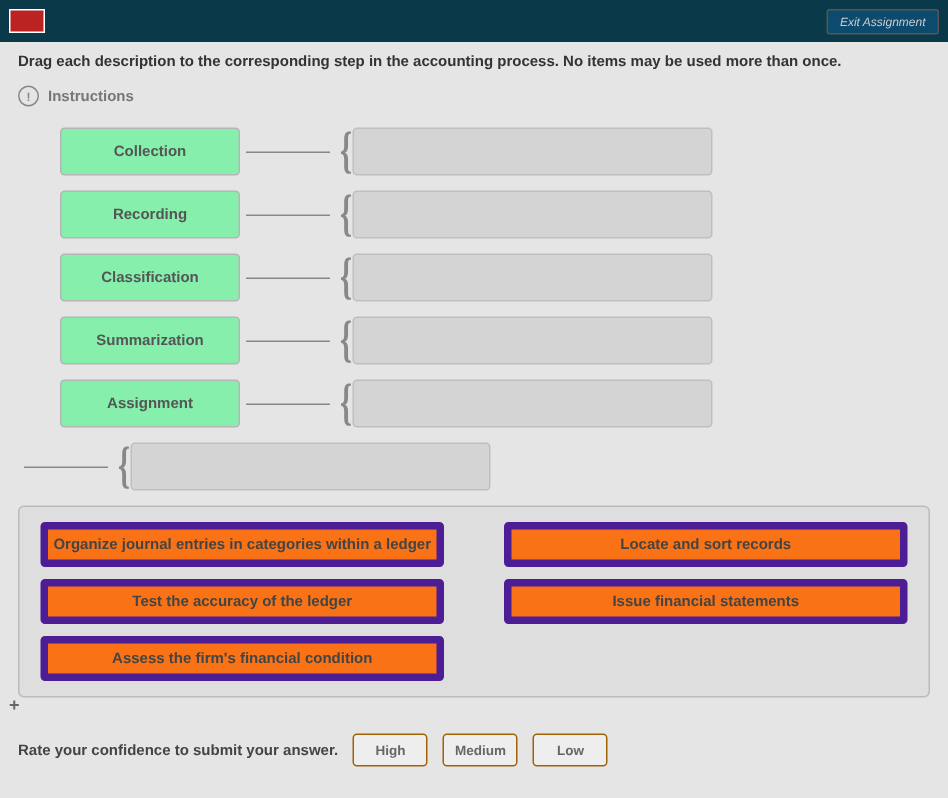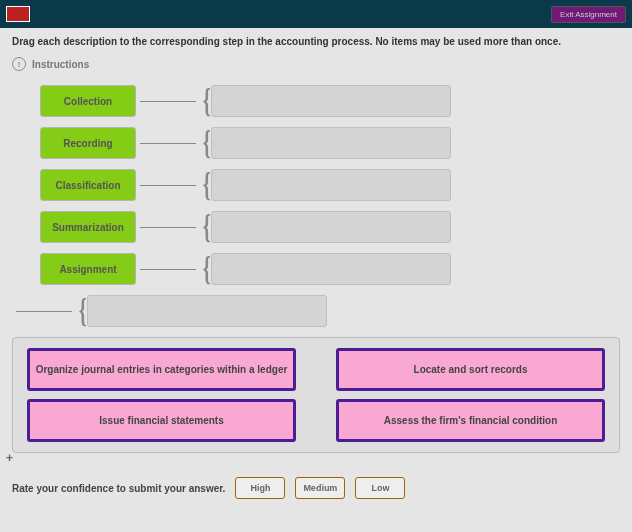--- a/index.html
+++ b/index.html
@@ -17,22 +17,22 @@
     background: #0a3a4a;
     display: flex;
     align-items: center;
     justify-content: space-between;
     padding: 0 6px;
   }
   .logo {
     width: 24px; height: 16px; background: #b22; border: 1px solid #fff;
   }
   .exit-btn {
-    background: #701a75; color: #ccc; font-size: 8px; padding: 3px 8px;
-    border: 1px solid #555; border-radius: 2px;
+    background: #0c4a6e; color: #ccc; font-size: 8px; padding: 3px 8px;
+    border: 1px solid #555; border-radius: 2px; font-style: italic;
   }
   .content {
     padding: 8px 12px 0 12px;
     font-weight: bold;
   }
   .prompt {
     font-size: 10px; color: #333; margin-bottom: 10px;
   }
   .instr {
     display: flex; align-items: center; gap: 6px; margin-bottom: 14px;
@@ -40,21 +40,21 @@
   }
   .instr-icon {
     width: 14px; height: 14px; border: 1px solid #888; border-radius: 50%;
     display: flex; align-items: center; justify-content: center; font-size: 8px;
     color: #888;
   }
   .match-row {
     display: flex; align-items: center; margin-bottom: 10px;
   }
   .step-box {
-    width: 96px; height: 32px; background: #84cc16;
+    width: 120px; height: 32px; background: #86efac;
     border: 1px solid #b5b5b5; border-radius: 3px;
     display: flex; align-items: center; justify-content: center;
     color: #555; font-size: 10px; margin-left: 28px;
   }
   .connector {
     width: 56px; height: 1px; background: #888; position: relative; margin: 0 4px;
   }
   .brace {
     font-size: 34px; line-height: 28px; color: #888; font-family: serif;
     transform: scaleX(0.6); margin-right: -2px;
@@ -62,21 +62,21 @@
   .drop-zone {
     width: 240px; height: 32px; background: #d4d4d4;
     border: 1px solid #bfbfbf; border-radius: 3px;
   }
   .drag-pool {
     margin-top: 8px; border: 1px solid #bbb; border-radius: 4px;
     padding: 10px 14px 10px 14px; background: #dedede;
     display: grid; grid-template-columns: 1fr 1fr; gap: 8px 40px;
   }
   .drag-item {
-    height: 43px; background: #f9a8d4; border: 3px solid #4c1d95;
+    height: 30px; background: #f97316; border: 5px solid #4c1d95;
     border-radius: 3px; display: flex; align-items: center; justify-content: center;
     font-size: 10px; color: #444; cursor: grab;
   }
   .plus {
     position: relative; left: -6px; top: -2px; color: #666; font-size: 12px;
   }
   .confidence {
     display: flex; align-items: center; gap: 10px; margin-top: 10px;
     font-size: 10px; color: #444;
   }
@@ -136,20 +136,21 @@
       <div class="match-row">
         <div class="connector"></div>
         <div class="brace">{</div>
         <div class="drop-zone"></div>
       </div>
     </div>
 
   <div class="drag-pool" id="drag-pool">
       <div class="drag-item">Organize journal entries in categories within a ledger</div>
       <div class="drag-item">Locate and sort records</div>
+      <div class="drag-item">Test the accuracy of the ledger</div>
       <div class="drag-item">Issue financial statements</div>
       <div class="drag-item">Assess the firm's financial condition</div>
     </div>
   <div class="plus">+</div>
 
   <div class="confidence">
     <span>Rate your confidence to submit your answer.</span>
     <div class="conf-btn">High</div>
     <div class="conf-btn">Medium</div>
     <div class="conf-btn">Low</div>

